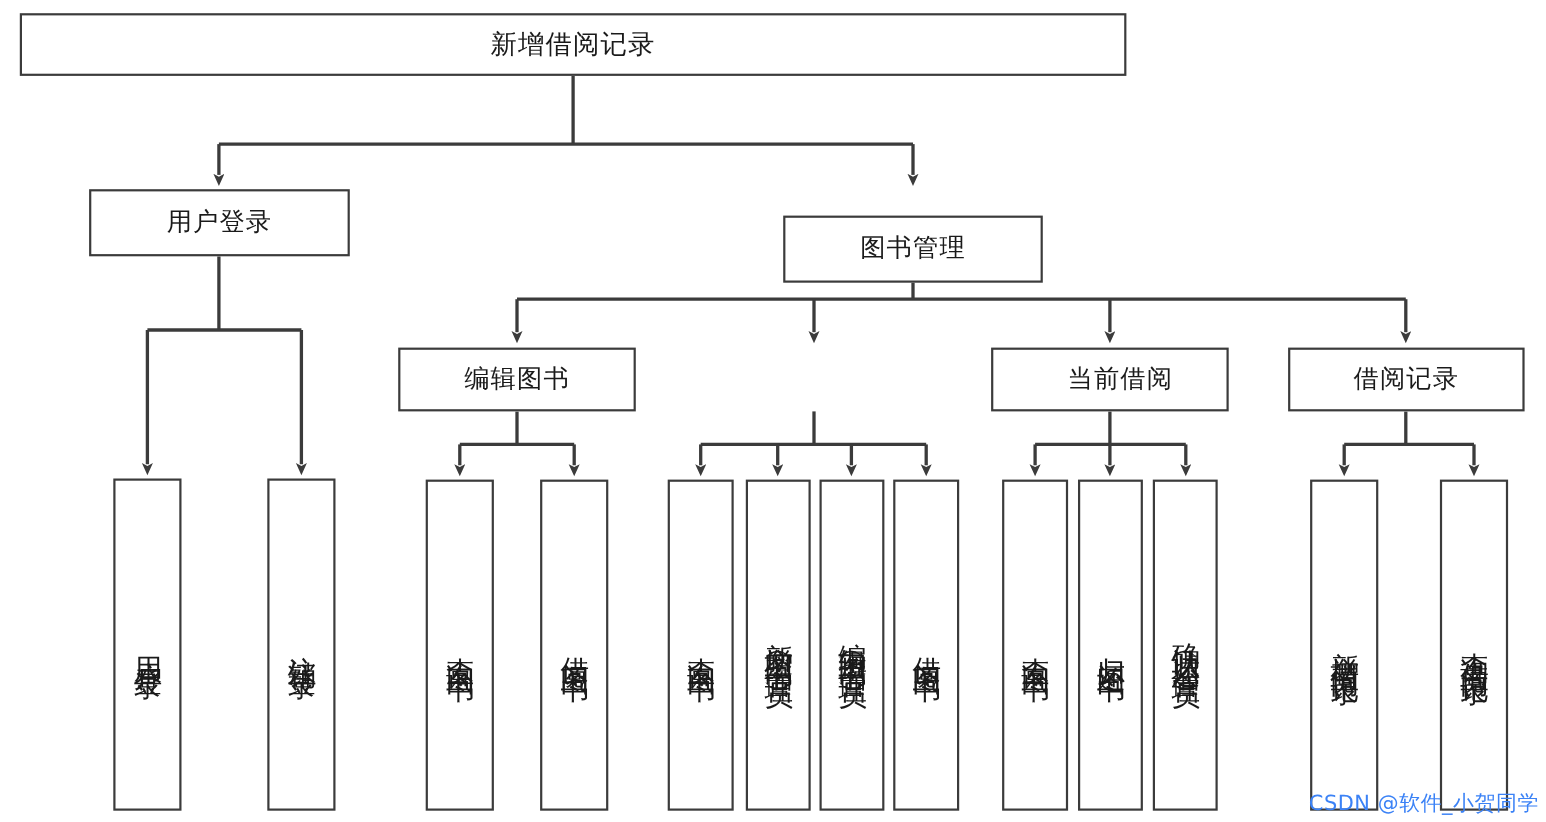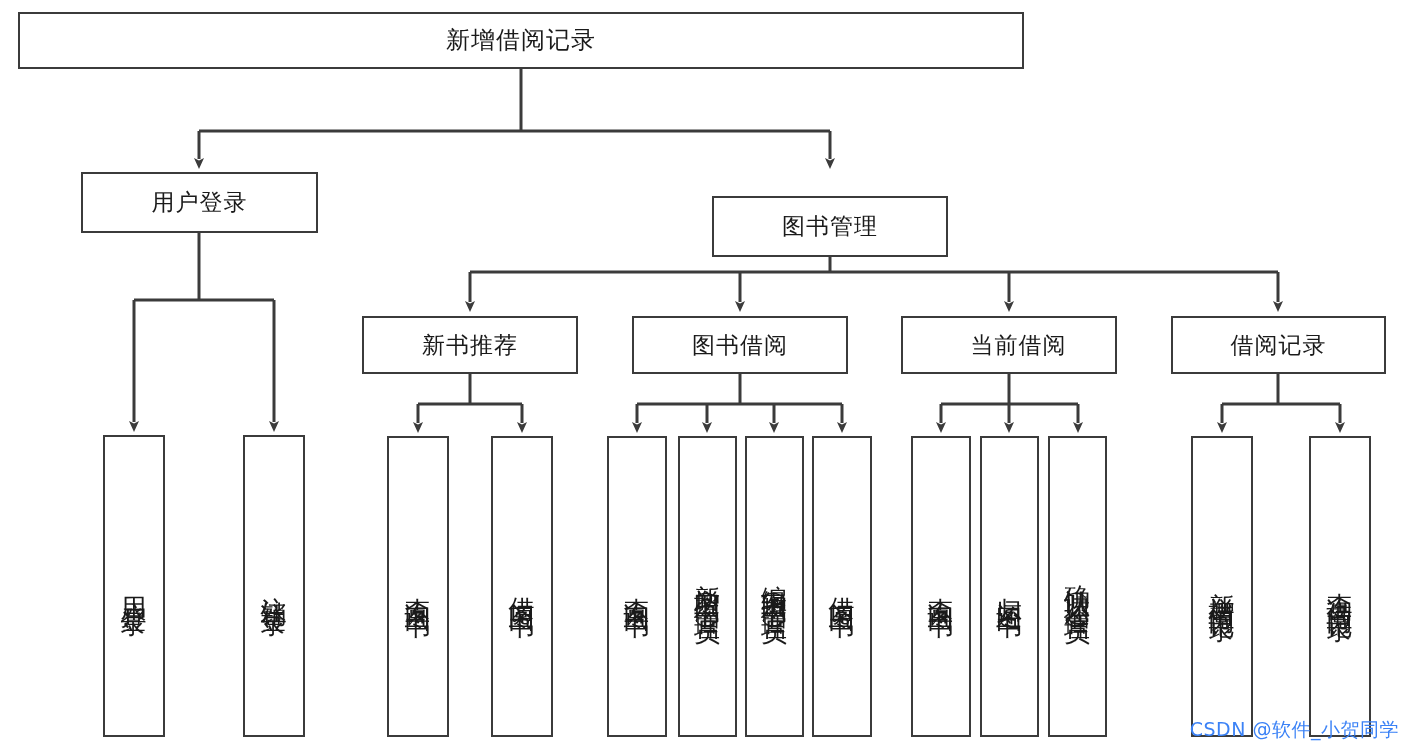--- a/index.html
+++ b/index.html
@@ -83,24 +83,21 @@
   </div>
 
   <div class="node h-node" style="left:81px;top:172px;width:237px;height:61px;">
     <span class="lbl">用户登录</span>
   </div>
   <div class="node h-node" style="left:712px;top:172px;width:236px;height:61px;margin-top:24px;">
     <span class="lbl">图书管理</span>
   </div>
 
   <div class="node h-node" style="left:362px;top:316px;width:216px;height:58px;">
-    <span class="lbl">新书推荐</span>
-  </div>
-  <div class="node h-node" style="left:632px;top:316px;width:216px;height:58px;">
-    <span class="lbl">图书借阅</span>
+    <span class="lbl">编辑图书</span>
   </div>
   <div class="node h-node" style="left:901px;top:316px;width:216px;height:58px;padding-left:19px;">
     <span class="lbl">当前借阅</span>
   </div>
   <div class="node h-node" style="left:1171px;top:316px;width:215px;height:58px;">
     <span class="lbl">借阅记录</span>
   </div>
 
   <div class="node v-node" style="left:103px;top:435px;width:62px;height:302px;">
     <span class="lbl">用户登录</span>

